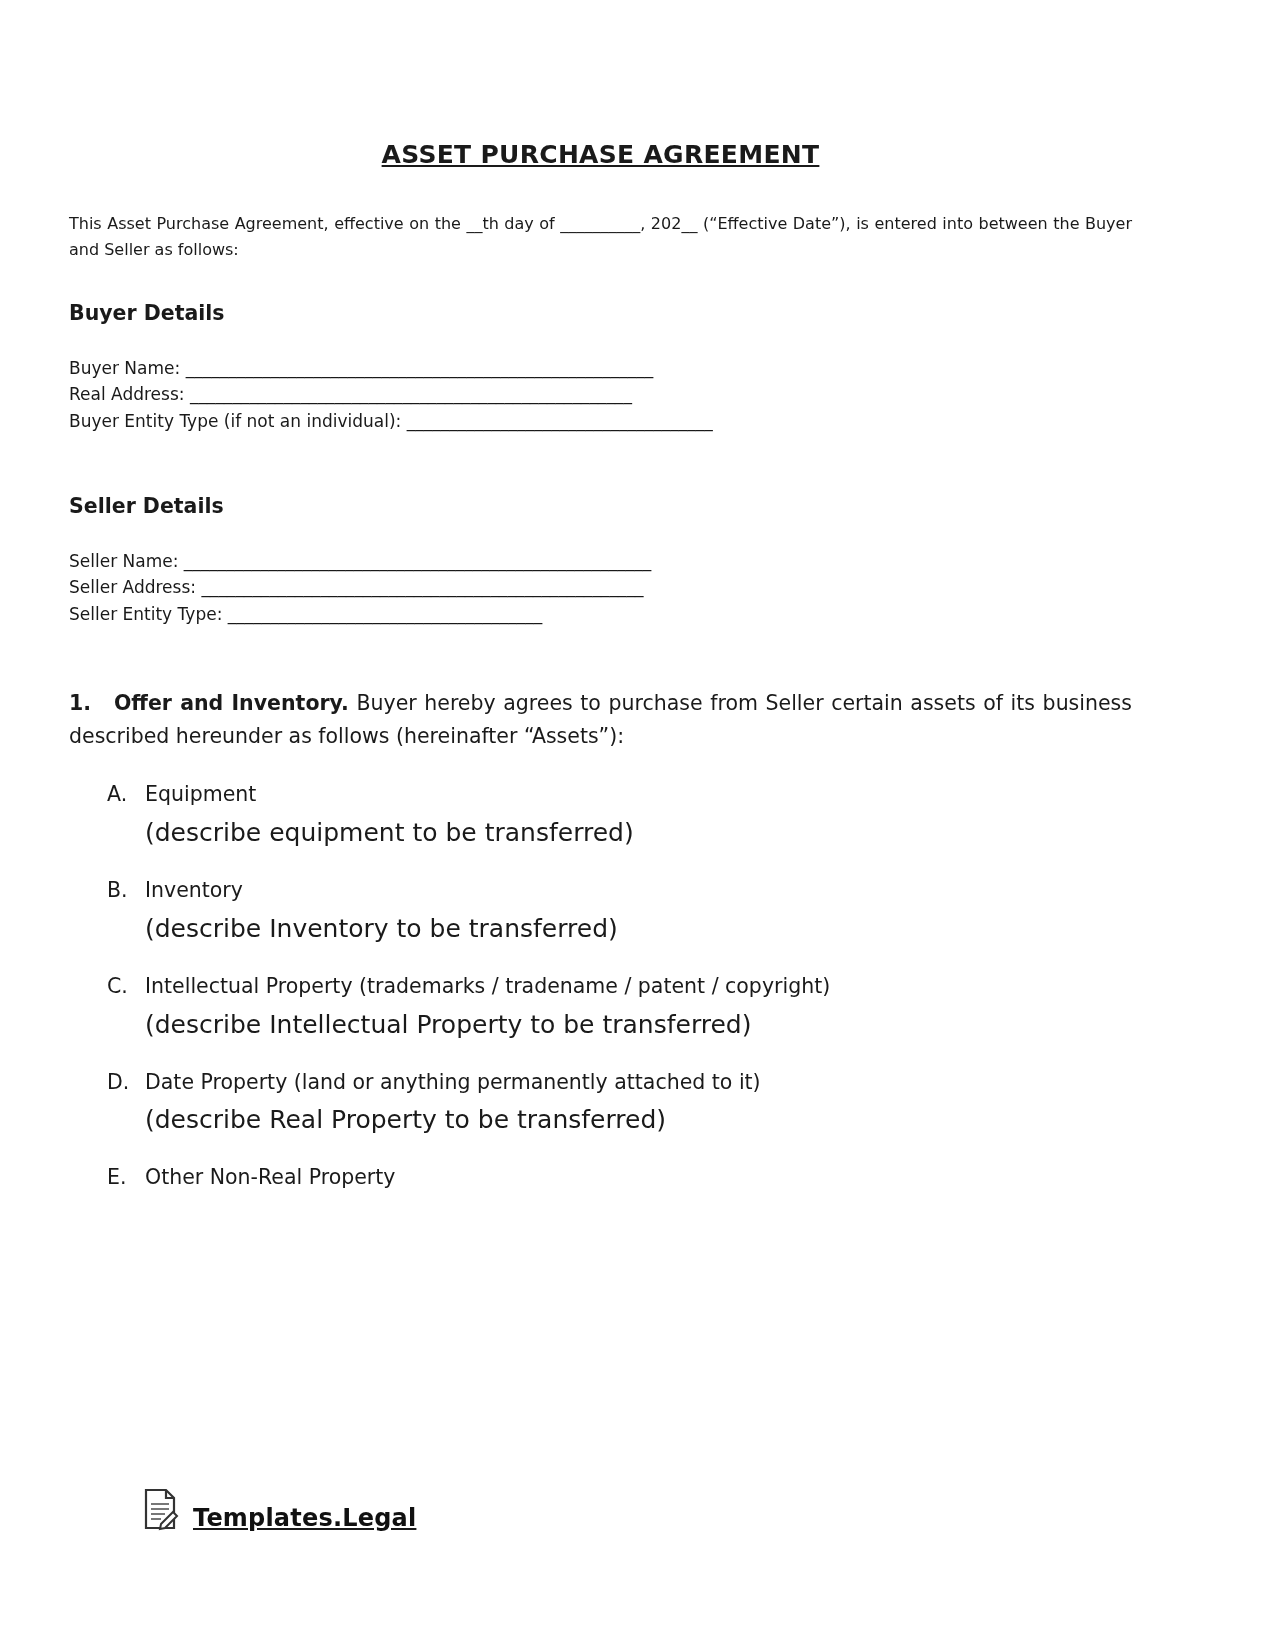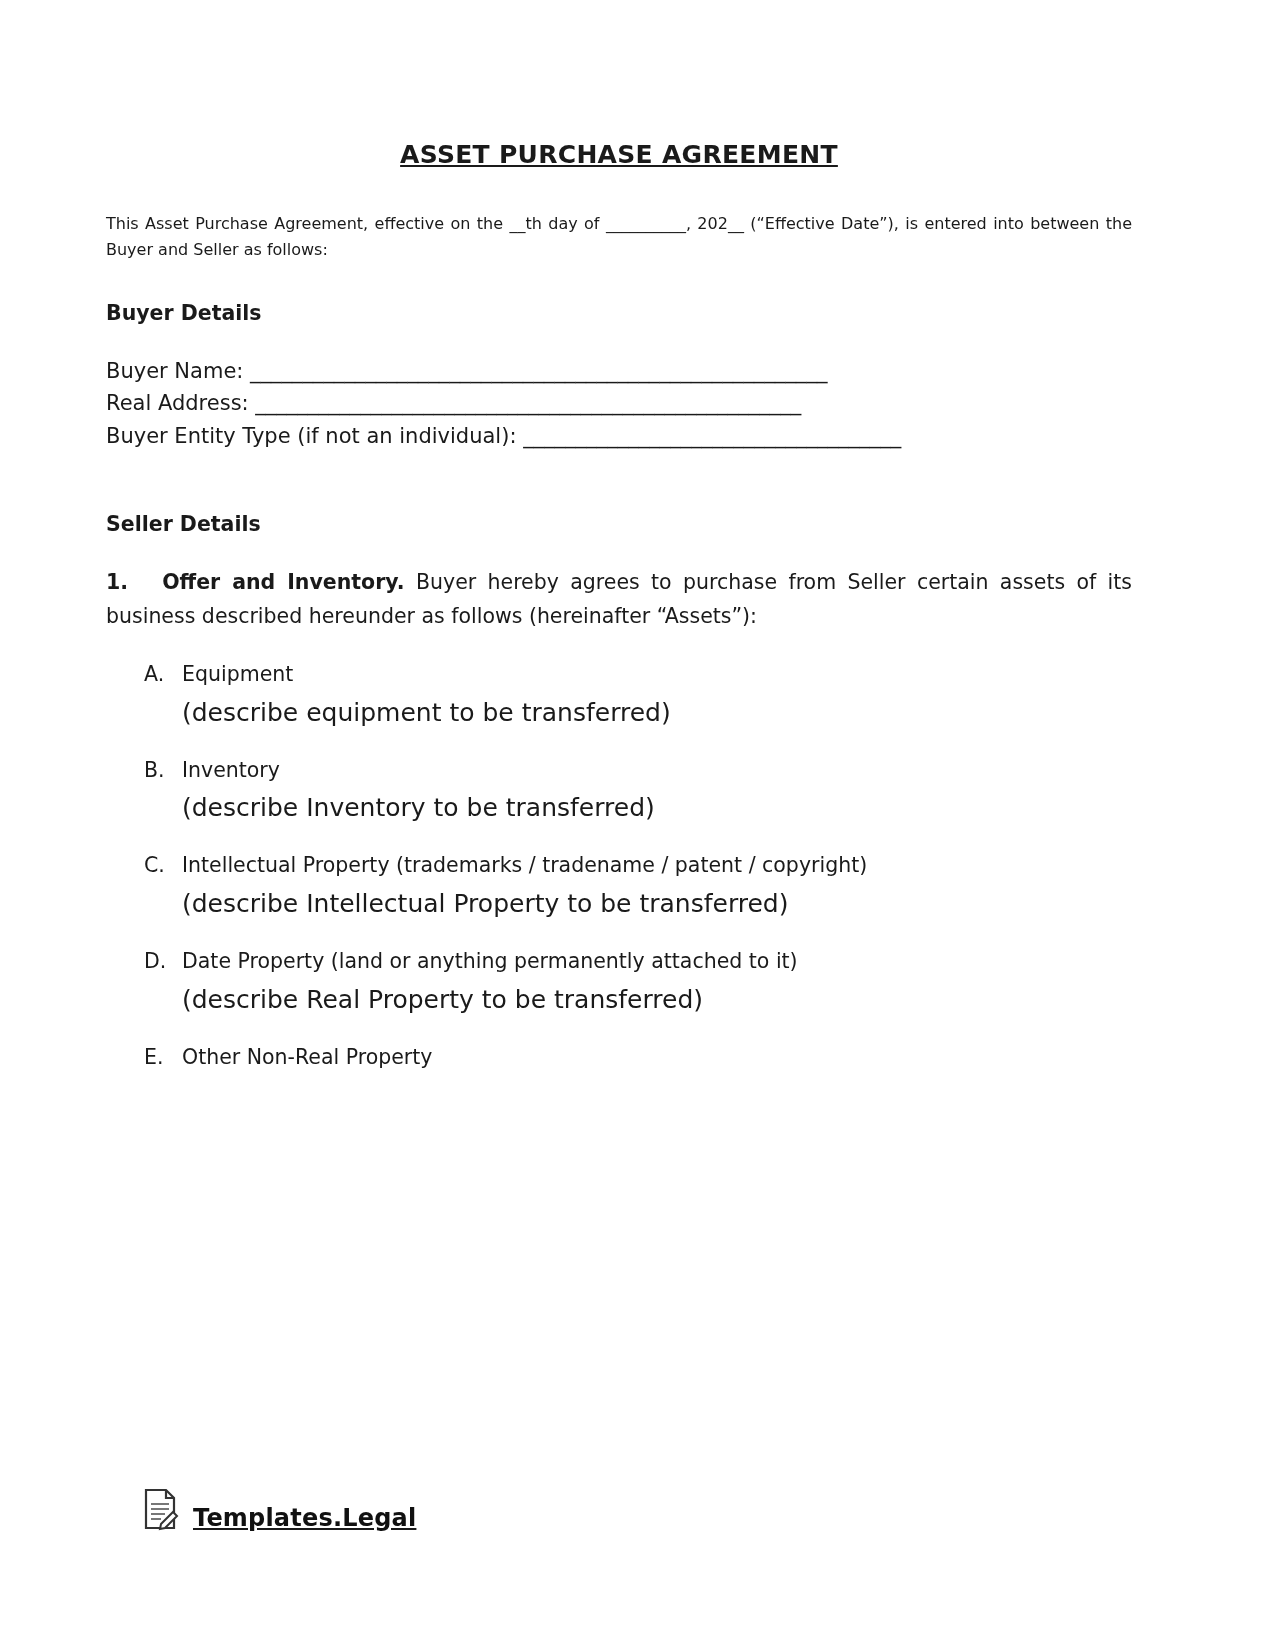--- a/index.html
+++ b/index.html
@@ -12,21 +12,21 @@
     height: 1650px;
     font-family: "DejaVu Sans", sans-serif;
     color: #1a1a1a;
     position: relative;
     overflow: hidden;
   }
   .page {
     box-sizing: border-box;
     width: 1275px;
     height: 1650px;
-    padding: 140px 143px 0 106px;
+    padding: 140px 143px 0 69px;
     position: relative;
   }
   .doc-title {
     text-align: center;
     font-size: 25px;
     font-weight: bold;
     text-decoration: underline;
     letter-spacing: 0.3px;
     margin: 0 0 42px 0;
   }
@@ -35,21 +35,21 @@
     line-height: 1.62;
     text-align: justify;
     margin: 0 0 38px 0;
   }
   .section-heading {
     font-size: 20.5px;
     font-weight: bold;
     margin: 0 0 30px 0;
   }
   .field-block {
-    font-size: 21px;
+    font-size: 17px;
     line-height: 1.55;
     margin: 0 0 60px 0;
   }
   .field-line {
     white-space: nowrap;
     overflow: hidden;
   }
   .clause {
     font-size: 20.5px;
     line-height: 1.62;
@@ -113,20 +113,25 @@
   <p class="intro">This Asset Purchase Agreement, effective on the __th day of __________, 202__ (“Effective Date”), is entered into between the Buyer and Seller as follows:</p>
 
   <h2 class="section-heading">Buyer Details</h2>
   <div class="field-block">
     <div class="field-line">Buyer Name: _______________________________________________________</div>
     <div class="field-line">Real Address: ____________________________________________________</div>
     <div class="field-line">Buyer Entity Type (if not an individual): ____________________________________</div>
   </div>
 
   <h2 class="section-heading">Seller Details</h2>
+  <div class="field-block">
+    <div class="field-line">Seller Name: _______________________________________________________</div>
+    <div class="field-line">Seller Address: ____________________________________________________</div>
+    <div class="field-line">Seller Entity Type: _____________________________________</div>
+  </div>
 
   <p class="clause">
     <span class="num">1.</span>
     <span>&nbsp;&nbsp;</span><span class="lead">Offer and Inventory.</span><span> Buyer hereby agrees to purchase from Seller certain assets of its business described hereunder as follows (hereinafter “Assets”):</span>
   </p>
 
   <div class="sub-list">
 
     <div class="sub-item">
       <span class="letter">A.</span>

